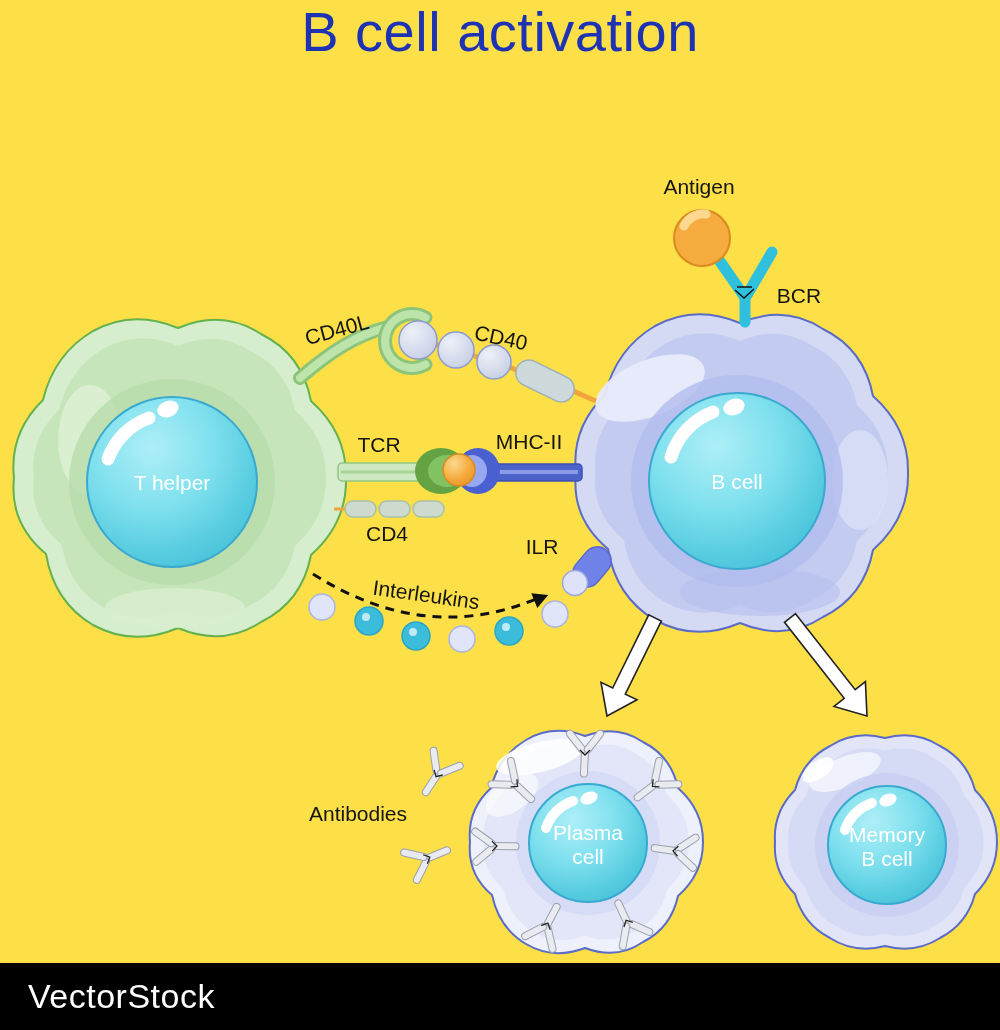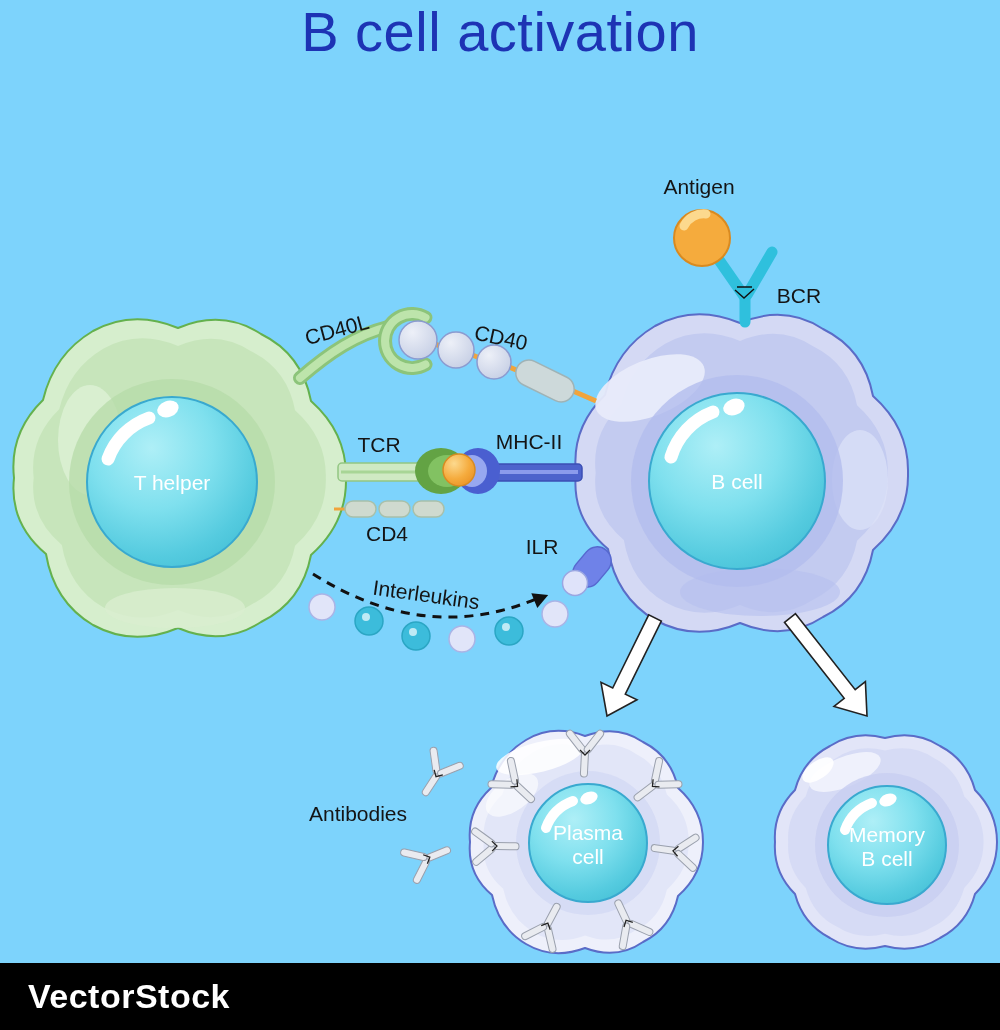--- a/index.html
+++ b/index.html
@@ -1,24 +1,24 @@
 <!DOCTYPE html>
 <html><head>
 <meta charset="utf-8">
 <style>
   html,body{margin:0;padding:0;background:#fff;}
-  .stage{position:relative;width:1000px;height:1030px;background:#7dd3fc;overflow:hidden;
+  .stage{position:relative;width:1000px;height:1030px;background:#fde047;overflow:hidden;
          font-family:"Liberation Sans",sans-serif;}
   .title{position:absolute;top:0;left:0;width:100%;text-align:center;
          font-size:56px;line-height:64px;color:#1d33b4;letter-spacing:.5px;}
   .diagram-svg{position:absolute;top:0;left:0;}
   .bar{position:absolute;left:0;top:963px;width:1000px;height:67px;background:#000;
        display:flex;align-items:center;justify-content:space-between;
        box-sizing:border-box;padding:0 28px;}
-  .brand{color:#fff;font-size:34px;font-weight:700;letter-spacing:.5px;}
+  .brand{color:#fff;font-size:34px;font-weight:400;letter-spacing:.5px;}
   .url{color:#fff;font-size:23px;font-weight:500;letter-spacing:.3px;}
   svg text{font-family:"Liberation Sans",sans-serif;}
   .lbl{font-size:21px;fill:#141414;}
   .lbl-white{font-size:21px;fill:#ffffff;}
 </style>
 </head>
 <body>
 
 <div class="stage">
 

